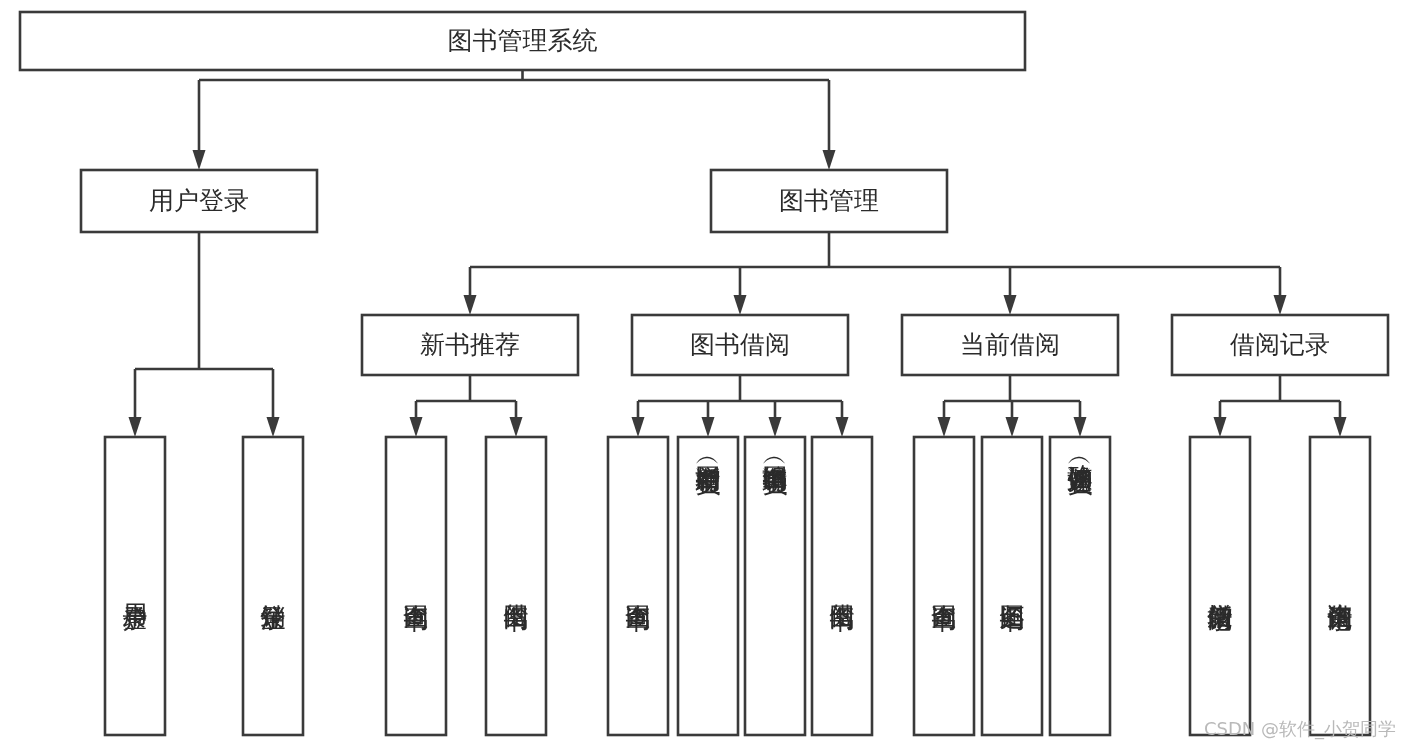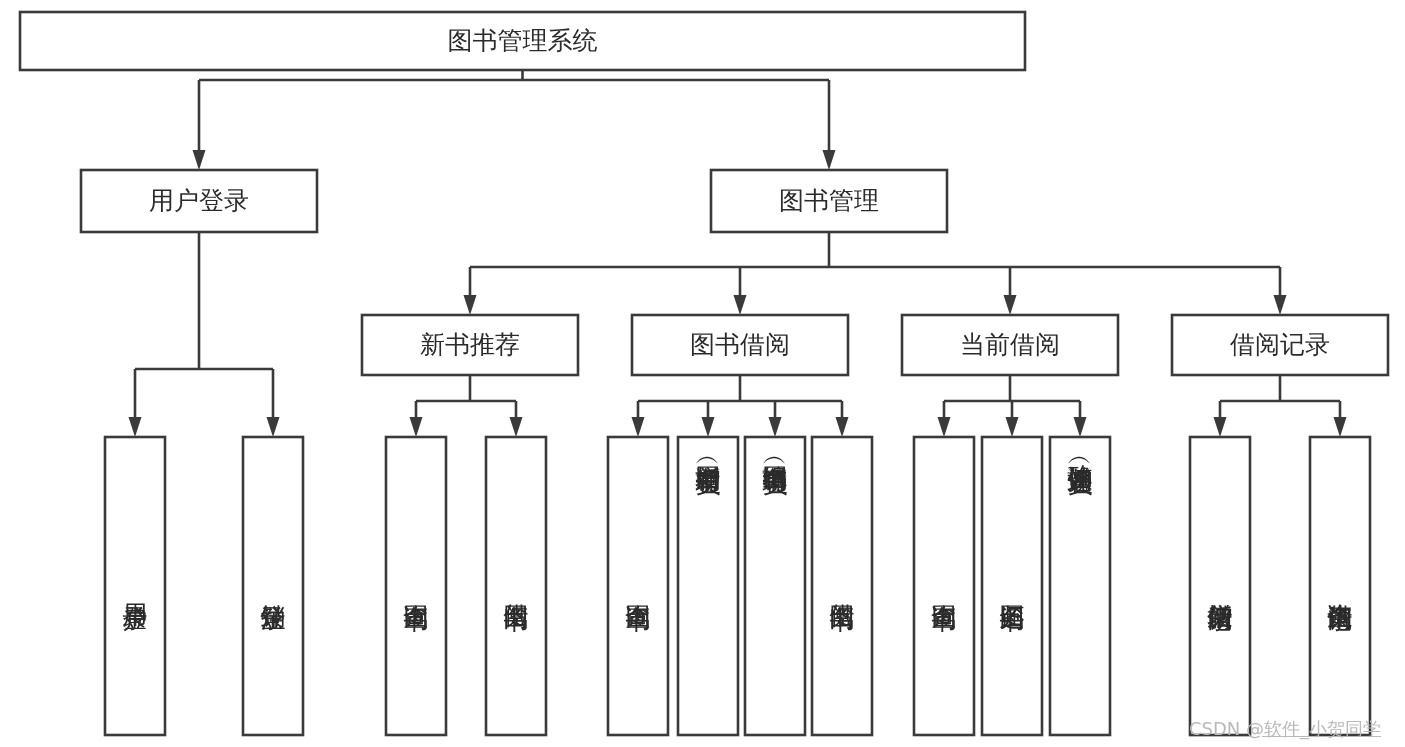--- a/index.html
+++ b/index.html
@@ -60,28 +60,27 @@
     stroke: #3a3a3a;
     stroke-width: 2.6;
     fill: none;
   }
   .arrowhead {
     fill: #3a3a3a;
     stroke: none;
   }
   #watermark {
     position: absolute;
-    right: 24px;
+    right: 9px;
     bottom: 6px;
     font-size: 18px;
     color: #b9b9b9;
     font-family: "DejaVu Sans", "Liberation Sans", sans-serif;
     white-space: nowrap;
     user-select: none;
-    text-decoration: underline;
   }
 </style>
 </head>
 <body>
 
 <svg id="diagram" viewBox="0 0 1405 747">
   <g id="edge-layer">
       <path class="edge" d="M 522.5 70 L 522.5 80"></path>
       <path class="edge" d="M 199 80 L 829 80"></path>
       <path class="edge" d="M 199 80 L 199 152"></path>

